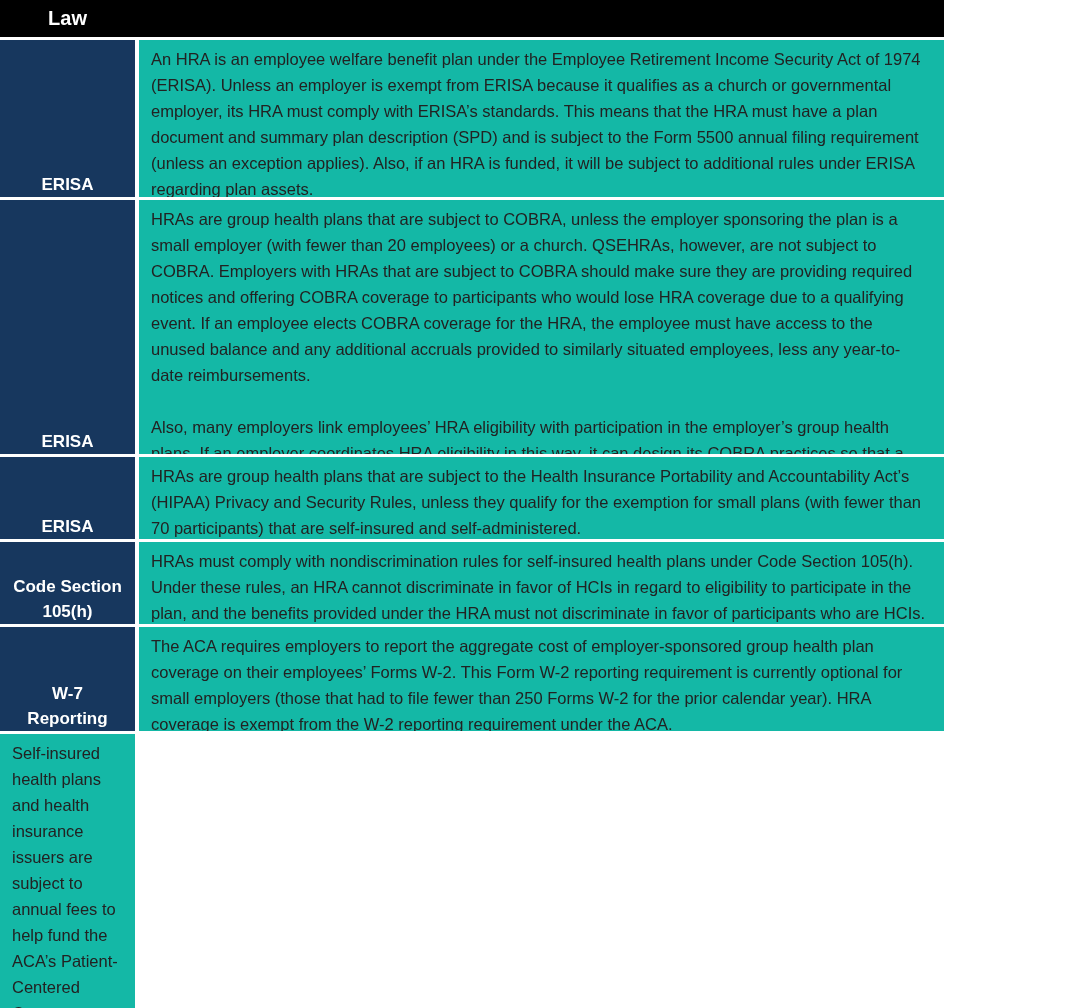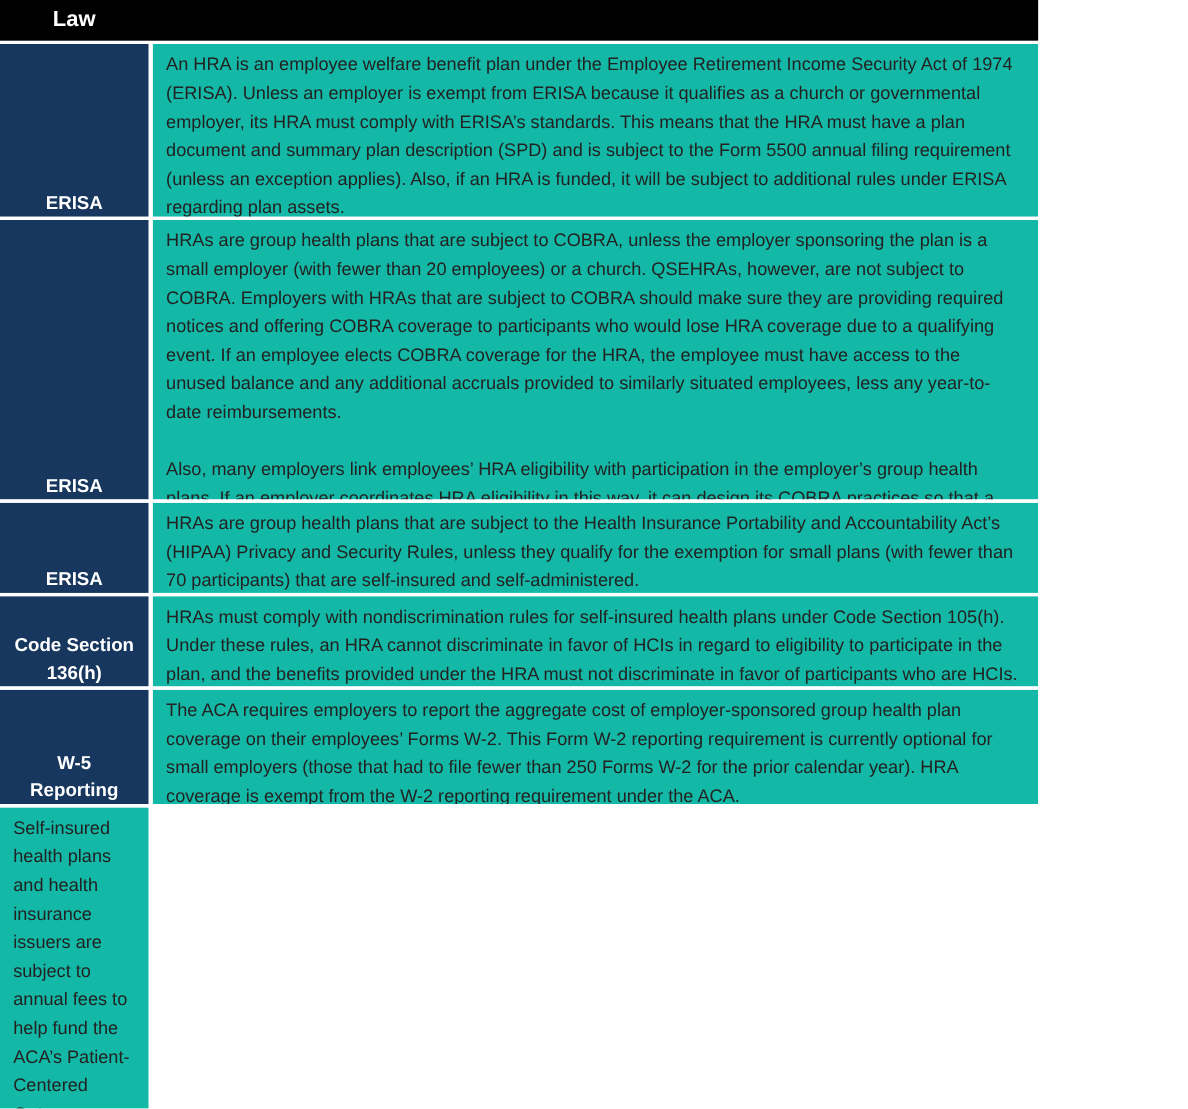--- a/index.html
+++ b/index.html
@@ -98,28 +98,28 @@
   <div class="row row-hipaa">
     <div class="law-cell">
       <span class="label">ERISA</span>
     </div>
     <div class="req-cell">HRAs are group health plans that are subject to the Health Insurance Portability and Accountability Act’s (HIPAA) Privacy and Security Rules, unless they qualify for the exemption for small plans (with fewer than 70 participants) that are self-insured and self-administered.</div>
   </div>
 
   <div class="row row-s105">
     <div class="law-cell">
       <span class="label">Code Section
-136(h)</span>
+105(h)</span>
     </div>
     <div class="req-cell">HRAs must comply with nondiscrimination rules for self-insured health plans under Code Section 105(h). Under these rules, an HRA cannot discriminate in favor of HCIs in regard to eligibility to participate in the plan, and the benefits provided under the HRA must not discriminate in favor of participants who are HCIs.</div>
   </div>
 
   <div class="row row-w2">
     <div class="law-cell">
-      <span class="label">W-5
+      <span class="label">W-7
 Reporting</span>
     </div>
     <div class="req-cell">The ACA requires employers to report the aggregate cost of employer-sponsored group health plan coverage on their employees’ Forms W-2. This Form W-2 reporting requirement is currently optional for small employers (those that had to file fewer than 250 Forms W-2 for the prior calendar year). HRA coverage is exempt from the W-2 reporting requirement under the ACA.</div>
   </div>
 
   <div class="row row-pcori">
     <div class="req-cell">Self-insured health plans and health insurance issuers are subject to annual fees to help fund the ACA’s Patient-Centered Outcomes Research Institute (PCORI). These fees, which are based on the average number of covered lives, are due each year by July 31.
 
 An HRA is not subject to separate PCORI fees if the employer sponsoring the HRA also maintains another self-insured health plan and the HRA and the other health plan have the same plan year. In this case, the employer is required to pay the PCORI fee only once with respect to each life covered under the HRA and the other health plan. However, an employer may not treat an HRA and a fully-insured group health plan as a single plan for purposes of calculating the PCORI fee. In this case, the employer sponsoring the HRA and the issuer of the insured plan are both subject to the PCORI fees, even though the HRA and insured group health plan are maintained by the same employer.</div>
   </div>

